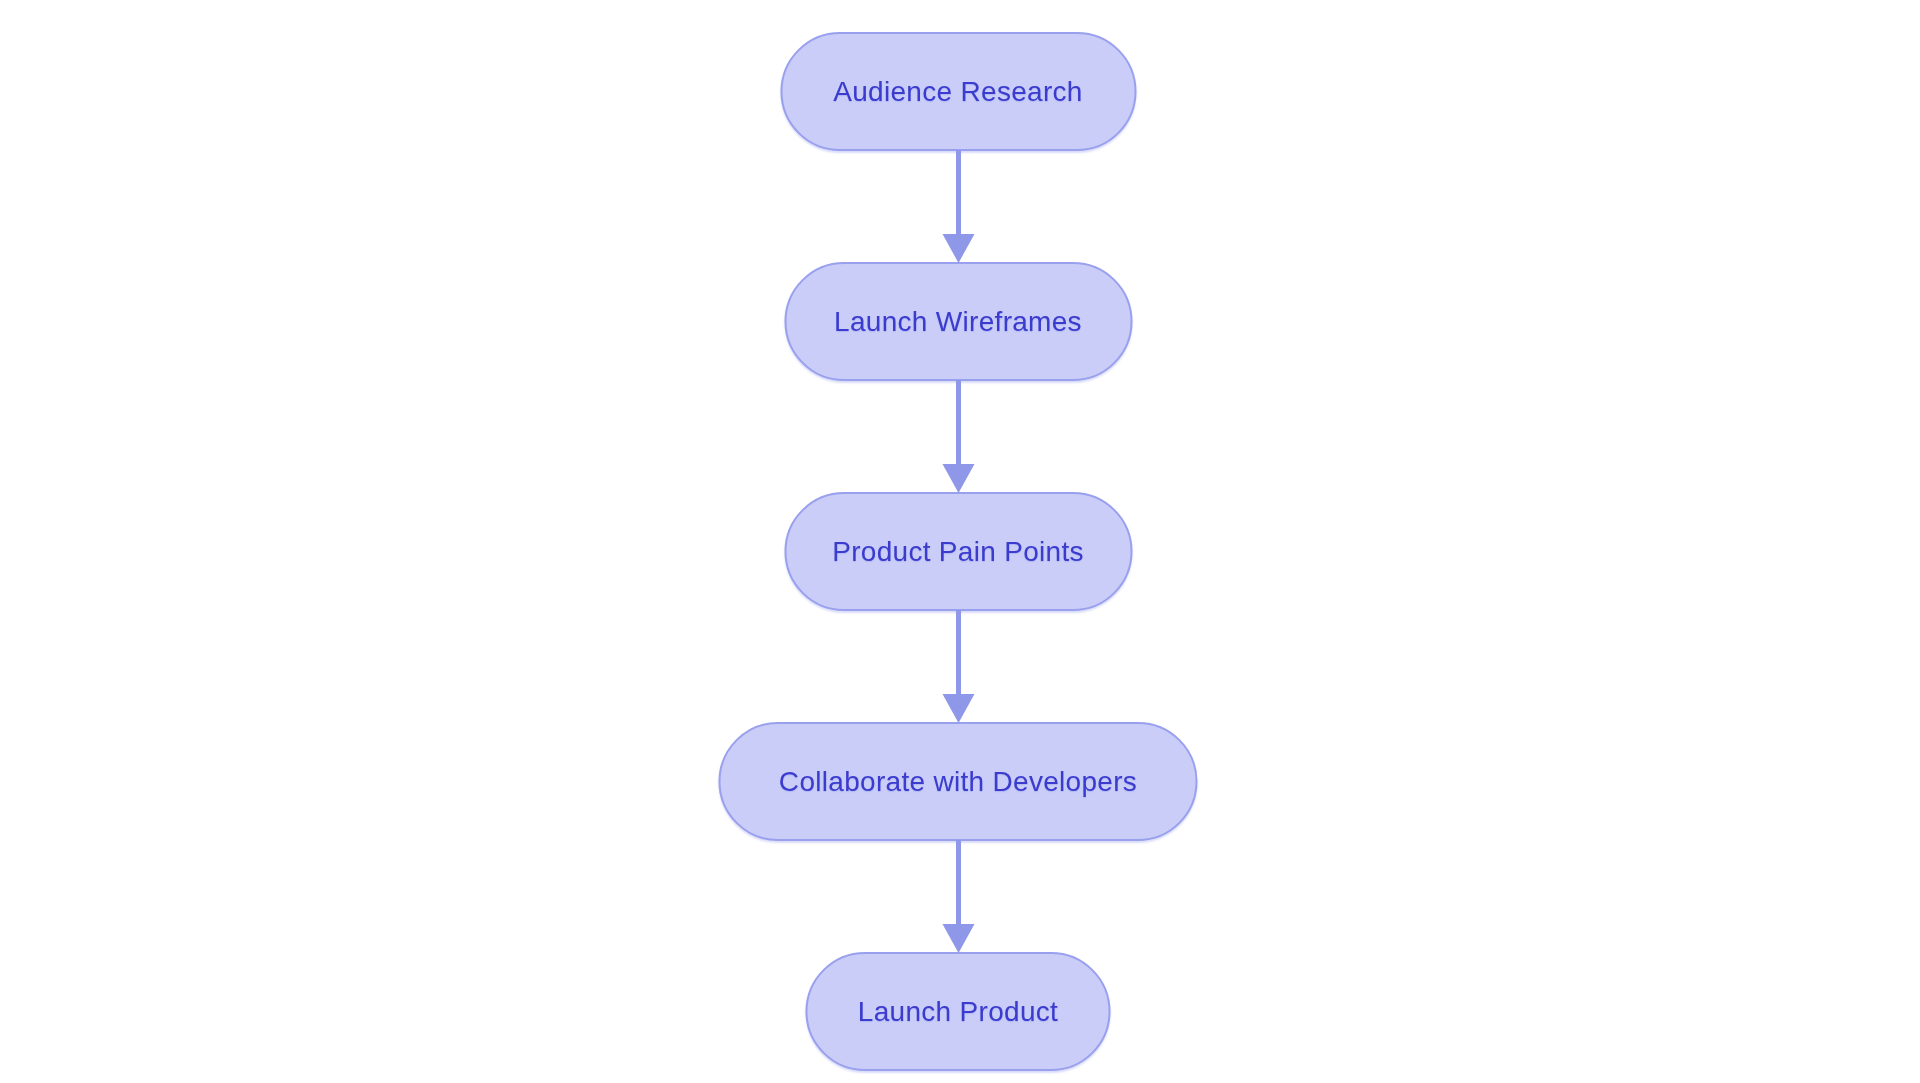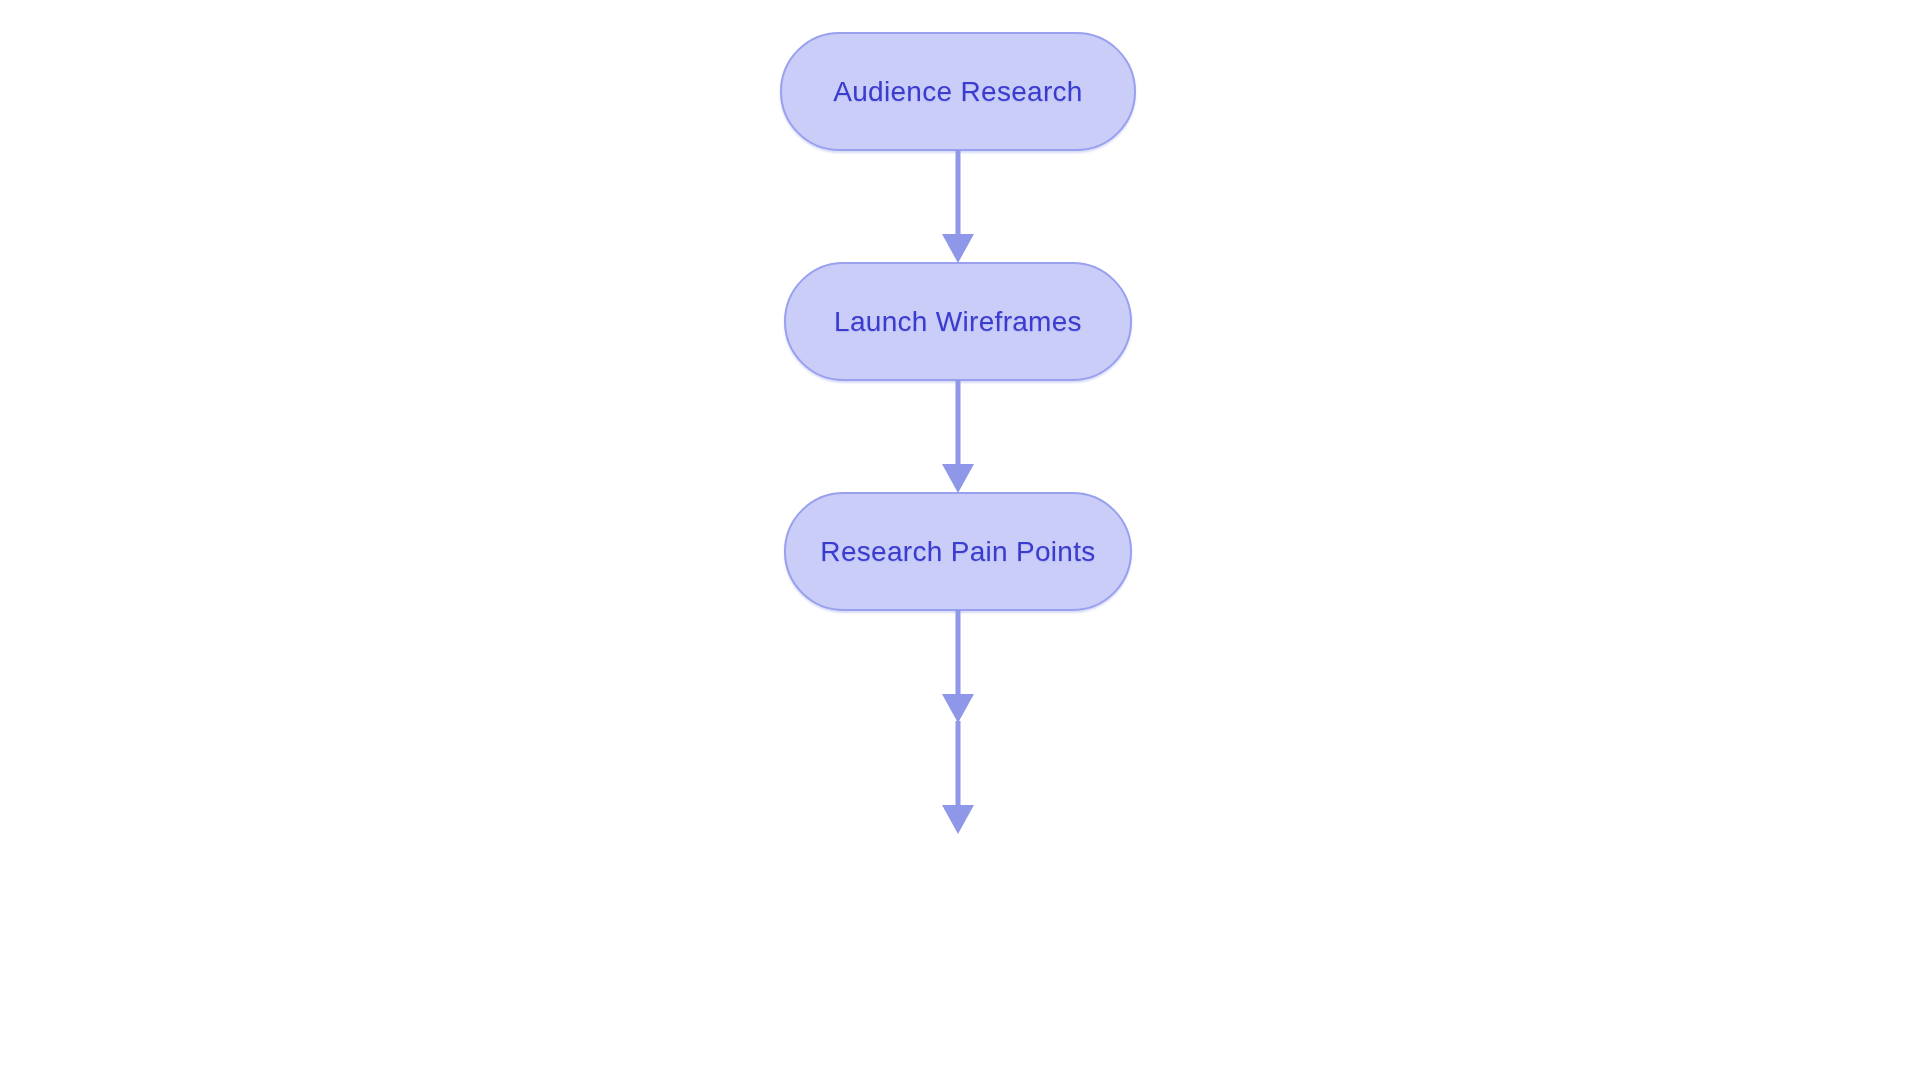--- a/index.html
+++ b/index.html
@@ -94,29 +94,35 @@
     <div class="node" style="width:348px">
       <span class="node-label">Launch Wireframes</span>
     </div>
 
     <div class="edge">
       <div class="edge-line"></div>
       <div class="edge-head"></div>
     </div>
 
     <div class="node" style="width:348px">
-      <span class="node-label">Research Pain Points</span>
+      <span class="node-label">Product Pain Points</span>
     </div>
 
     <div class="edge">
       <div class="edge-line"></div>
       <div class="edge-head"></div>
     </div>
 
+    <div class="node" style="width:479px">
+      <span class="node-label">Collaborate with Developers</span>
+    </div>
 
     <div class="edge">
       <div class="edge-line"></div>
       <div class="edge-head"></div>
     </div>
 
+    <div class="node" style="width:305px">
+      <span class="node-label">Launch Product</span>
+    </div>
 
   </div>
 </div>
 
 </body></html>

